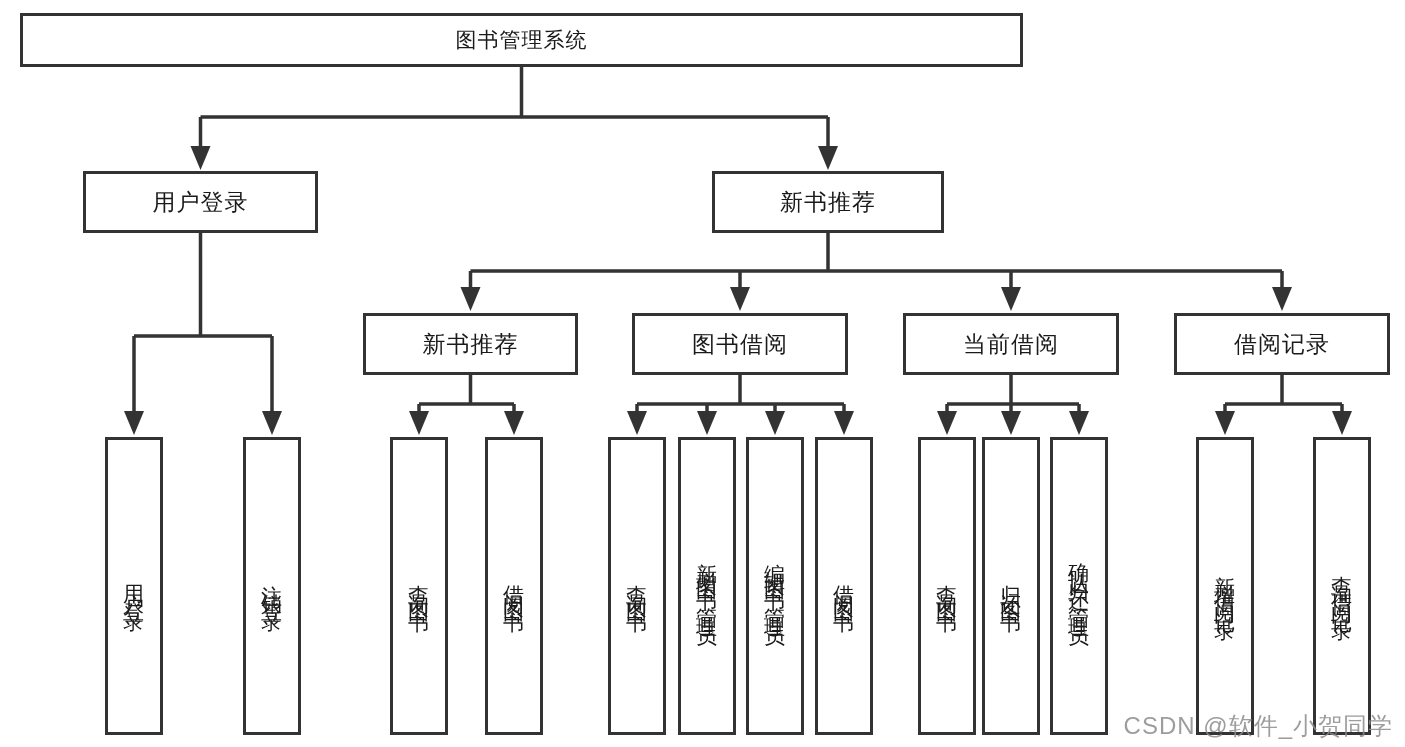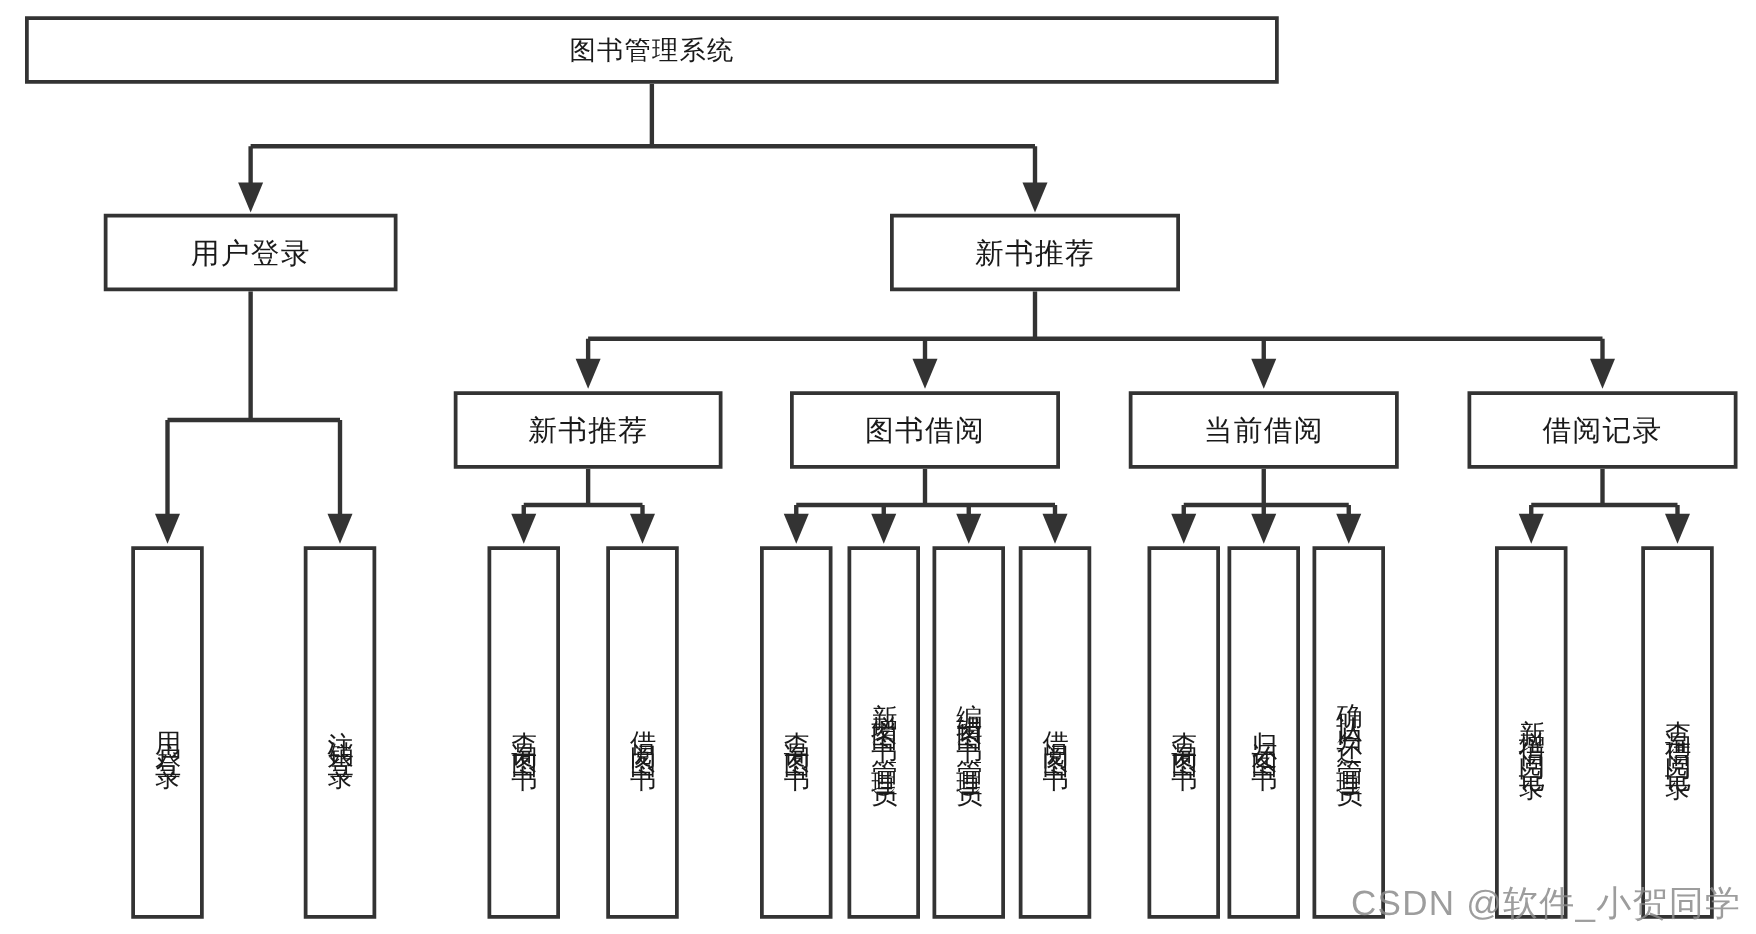--- a/index.html
+++ b/index.html
@@ -35,21 +35,21 @@
   .leaf span {
     writing-mode: vertical-rl;
     letter-spacing: 9px;
     line-height: 1;
     white-space: nowrap;
   }
   .watermark {
     position: absolute;
     right: 12px;
     bottom: 5px;
-    font-size: 28px;
+    font-size: 24px;
     color: #8c8c8c;
     opacity: 0.85;
     z-index: 5;
     letter-spacing: 1px;
     white-space: nowrap;
   }
 </style>
 </head>
 <body>
 

